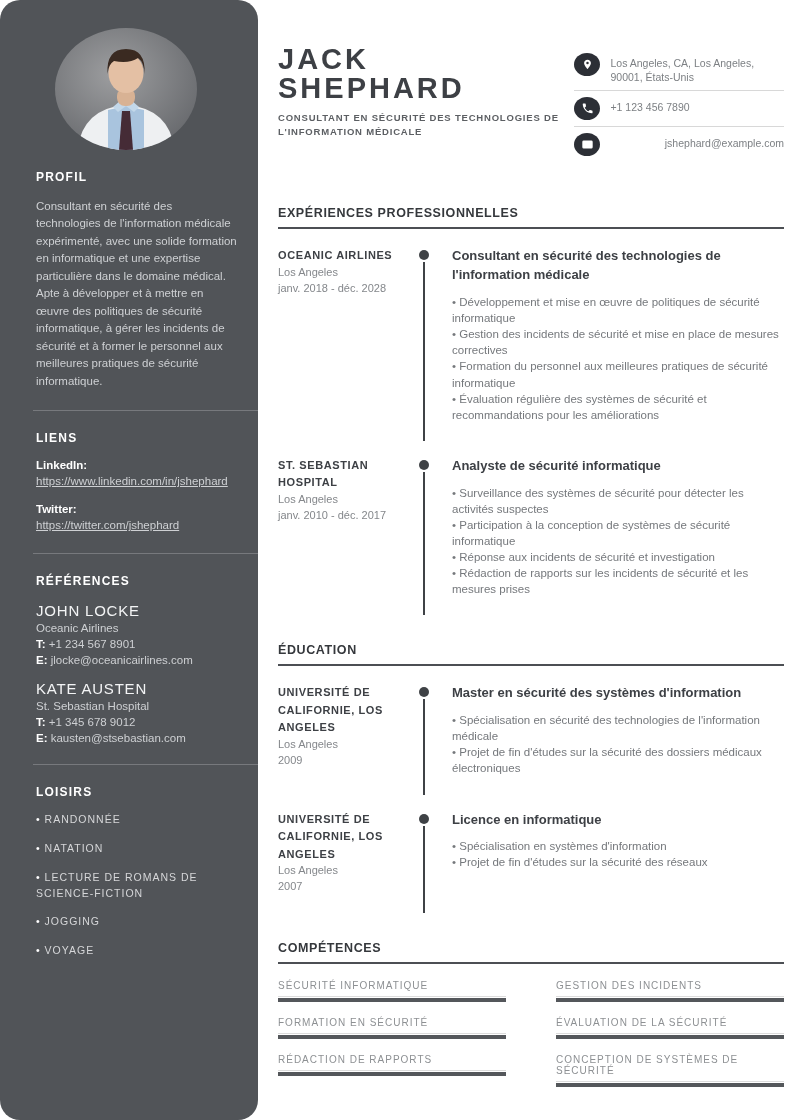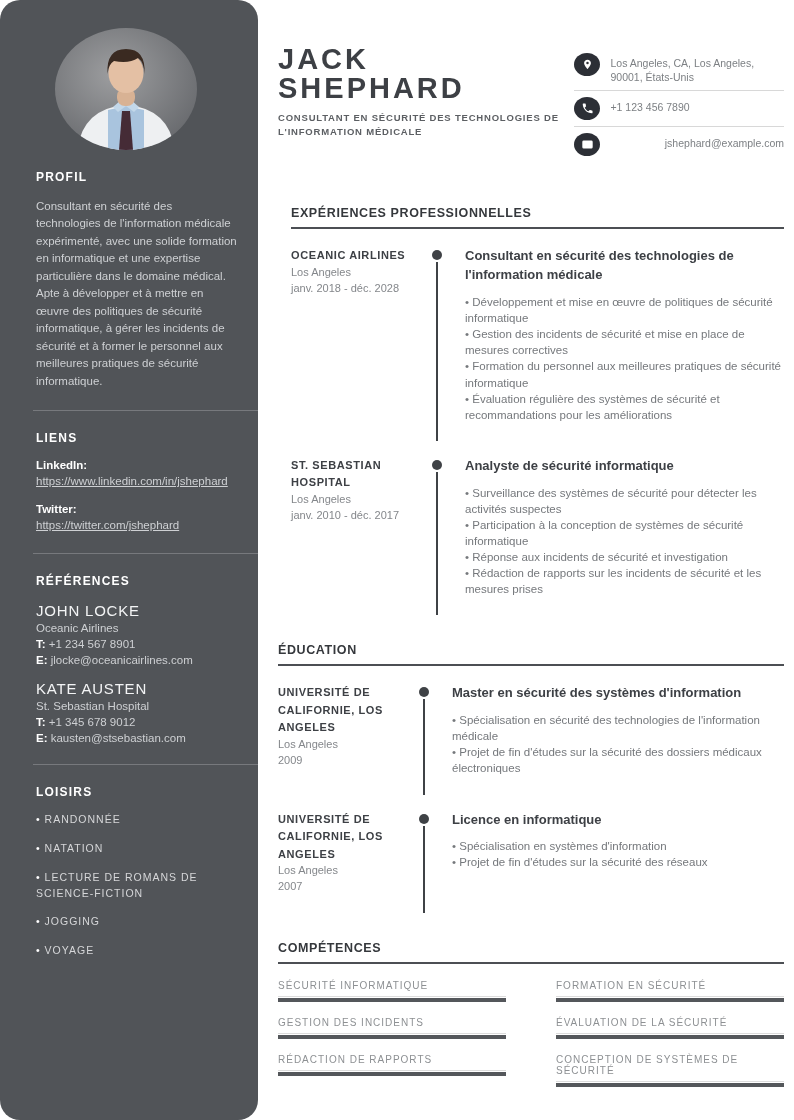--- a/index.html
+++ b/index.html
@@ -33,21 +33,21 @@
   .subtitle{font-size:9.5px;font-weight:700;letter-spacing:.8px;color:#5c5f63;margin-top:8px;max-width:300px;line-height:1.5;}
   .contact{width:212px;margin-top:2px;}
   .contact-row{display:flex;align-items:flex-start;gap:10px;padding:6px 0;border-bottom:1px solid var(--hairline,#d8d8d8);}
   .contact-row:last-child{border-bottom:0;justify-content:space-between;}
   .cicon{width:26px;height:23px;min-width:26px;border-radius:50%;background:var(--icon_bg,#2c2f36);
          display:flex;align-items:center;justify-content:center;}
   .cicon svg{width:13px;height:13px;fill:#fff;stroke:#fff;}
   .ctext{font-size:10.5px;color:#7d8084;line-height:1.35;padding-top:3px;}
 
   .msec{margin-top:46px;}
-  .msec.first{margin-top:44px;margin-left:13px;}
+  .msec.first{margin-top:44px;}
   .msec h2{font-size:12.5px;font-weight:700;letter-spacing:.6px;color:#35383c;margin:0;}
   .rule{border:0;border-top:2px solid #4c4f54;margin:7px 0 0 0;}
 
   .entry{display:grid;grid-template-columns:132px 28px 1fr;margin-top:18px;margin-bottom:34px;}
   .entry:last-of-type{margin-bottom:0;}
   .org{font-size:11px;font-weight:700;letter-spacing:.6px;color:var(--text_dark,#3d4045);line-height:1.6;}
   .eloc,.edate{font-size:11px;color:#84878b;line-height:1.45;}
   .etimeline{position:relative;}
   .dot{display:block;width:10px;height:10px;border-radius:50%;background:var(--rule_dark,#3f4246);margin:3px auto 0;}
   .tline{position:absolute;left:50%;top:15px;bottom:-18px;width:2px;background:var(--rule_dark,#3f4246);transform:translateX(-50%);}
@@ -318,28 +318,28 @@
       <div class="sk-grid">
 
           <div class="skill">
             <div class="slabel">SÉCURITÉ INFORMATIQUE</div>
             <div class="sbar">
               <span class="sfill" style="width: 100%;"></span>
             </div>
           </div>
 
           <div class="skill">
+            <div class="slabel">GESTION DES INCIDENTS</div>
+            <div class="sbar">
+              <span class="sfill" style="width: 100%;"></span>
+            </div>
+          </div>
+
+          <div class="skill">
             <div class="slabel">FORMATION EN SÉCURITÉ</div>
-            <div class="sbar">
-              <span class="sfill" style="width: 100%;"></span>
-            </div>
-          </div>
-
-          <div class="skill">
-            <div class="slabel">GESTION DES INCIDENTS</div>
             <div class="sbar">
               <span class="sfill" style="width: 100%;"></span>
             </div>
           </div>
 
           <div class="skill">
             <div class="slabel">ÉVALUATION DE LA SÉCURITÉ</div>
             <div class="sbar">
               <span class="sfill" style="width: 100%;"></span>
             </div>

